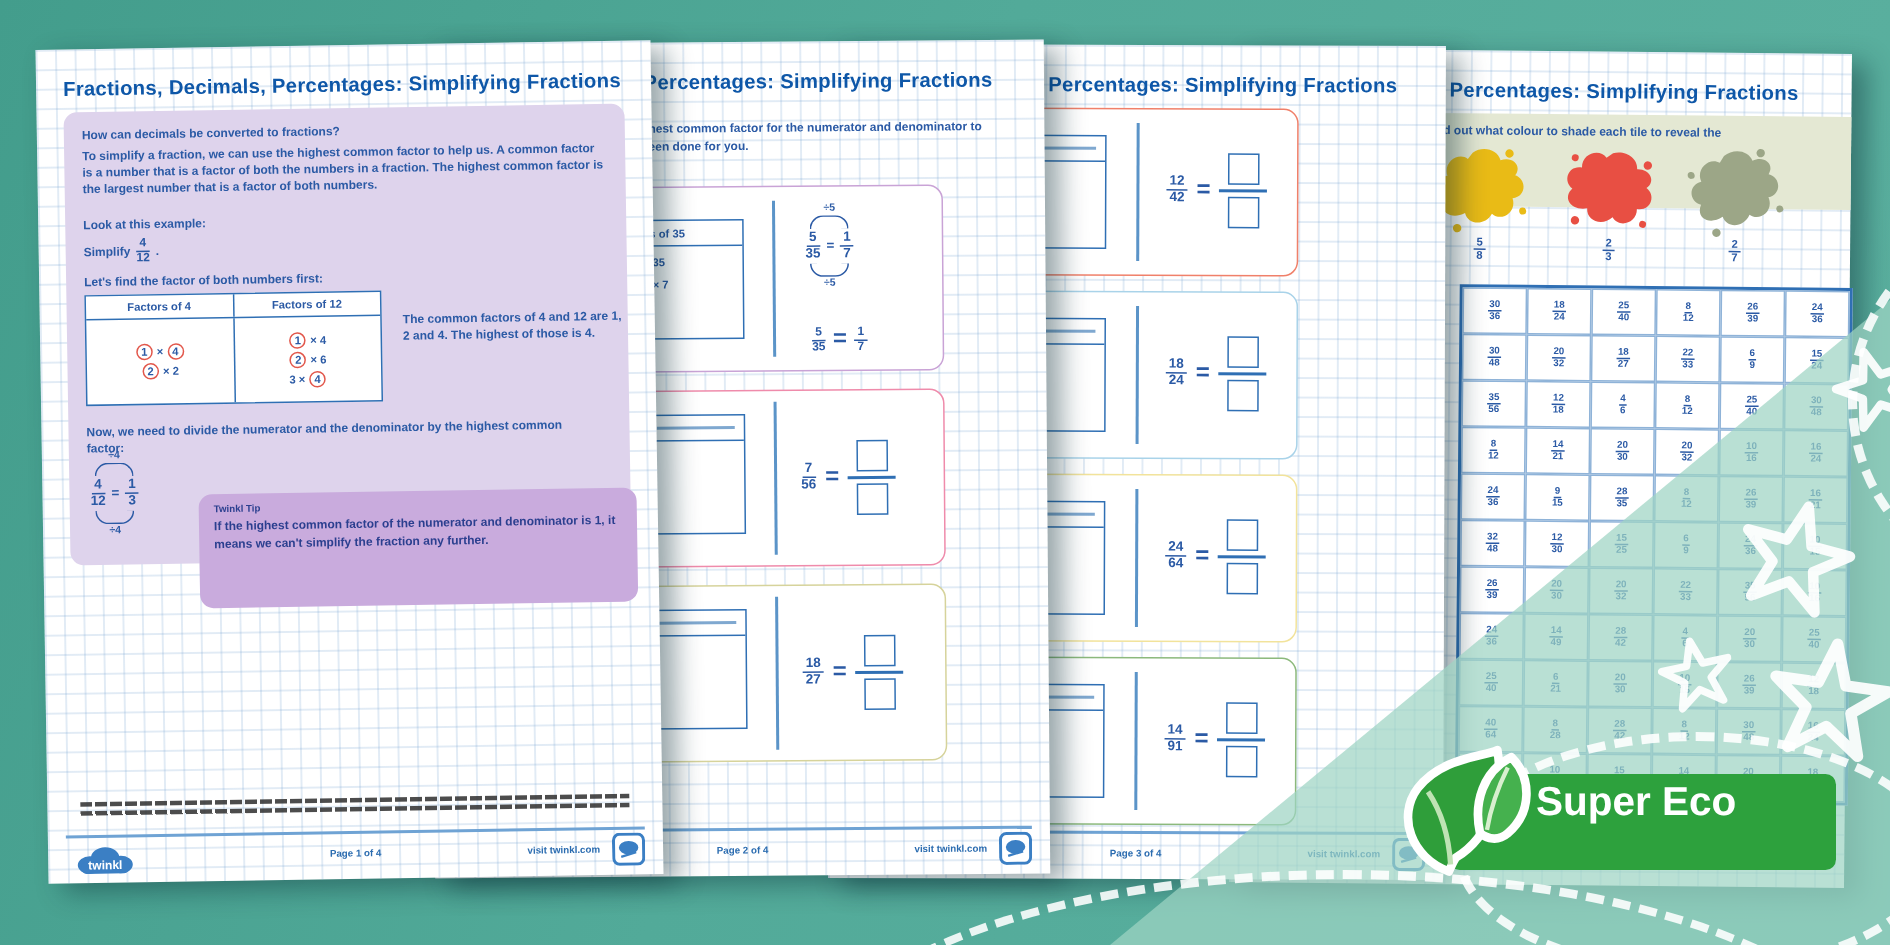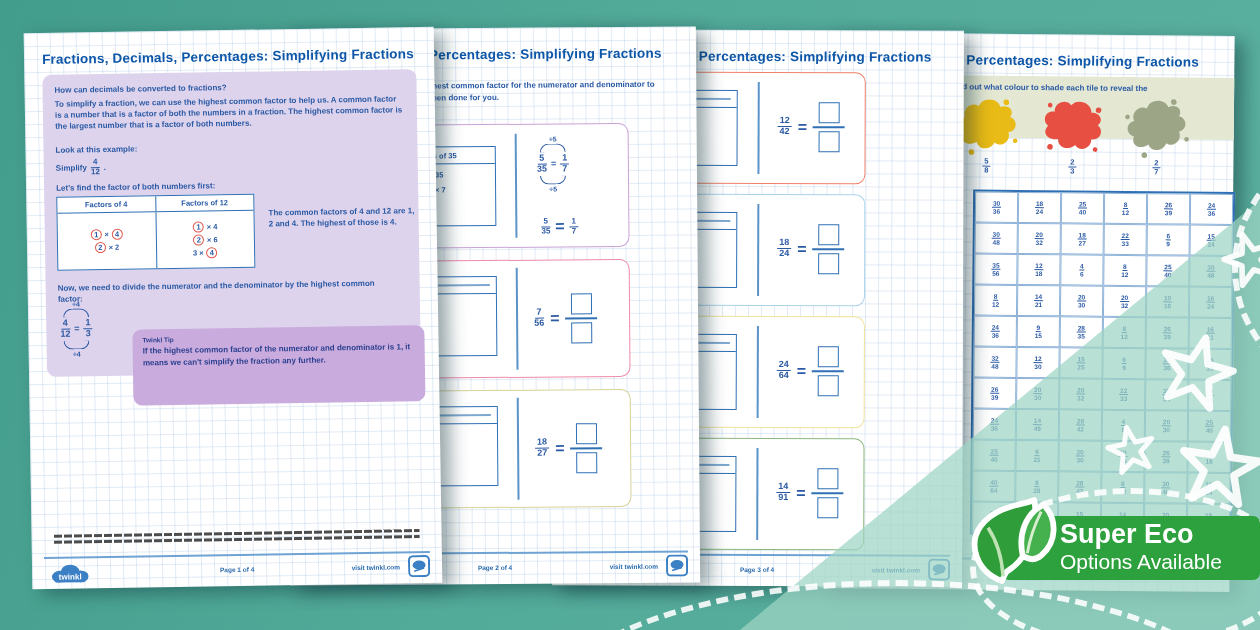--- a/index.html
+++ b/index.html
@@ -68,21 +68,21 @@
   .pg{position:absolute;left:0;right:0;text-align:center;top:12px;font-size:6.5px;font-weight:700;color:#2b6cb0;}
   .site{position:absolute;right:42px;top:12px;font-size:6.5px;font-weight:700;color:#2b6cb0;}
   .qbadge{position:absolute;right:12px;top:4px;width:22px;height:22px;}
   .fineprint{position:absolute;left:22px;right:22px;top:502px;}
   .fpl{height:2.5px;margin-bottom:3.6px;background:repeating-linear-gradient(90deg,rgba(45,45,45,.85) 0 8px,transparent 8px 10px);}
   
   .oband{position:absolute;left:740px;top:200px;width:520px;height:430px;
          background:rgba(158,212,196,.72);clip-path:polygon(0 100%,100% 0,100% 100%);z-index:60;}
   .dash{position:absolute;border:6px dashed rgba(255,255,255,.88);border-radius:50%;z-index:62;}
   .star{position:absolute;z-index:64;}
-  .eco-badge{position:absolute;left:1002px;top:516px;width:258px;height:64px;background:#2da13d;
+  .eco-badge{position:absolute;left:966px;top:516px;width:258px;height:64px;background:#2da13d;
              border-radius:7px;z-index:70;}
   .eco-text{position:absolute;left:58px;top:4px;color:#fff;}
   .eco1{font-size:27px;font-weight:700;line-height:1.1;}
   .eco2{font-size:21px;font-weight:400;line-height:1.15;}
   .leafwrap{position:absolute;left:-44px;top:-24px;width:104px;height:104px;z-index:71;}
 </style>
 </head>
 <body>
 
 <div class="stage">
@@ -842,17 +842,16 @@
     <div class="leafwrap">
       <svg viewBox="0 0 90 84" width="104" height="104">
         <path d="M38 74 C16 66 8 42 20 26 C34 8 58 8 66 4 C70 28 62 54 42 66 C40 69 39 72 38 74 Z" fill="#2f9e3a" stroke="#ffffff" stroke-width="5" stroke-linejoin="round"></path>
         <path d="M56 52 C52 34 58 16 74 8 C86 20 86 40 72 52 C66 57 60 55 56 52 Z" fill="#45b14e" stroke="#ffffff" stroke-width="5" stroke-linejoin="round"></path>
         <path d="M26 28 C34 40 38 54 39 70" stroke="#bfe3b4" stroke-width="3" fill="none"></path>
         <path d="M72 14 C66 26 62 38 60 50" stroke="#d8efcf" stroke-width="2.5" fill="none"></path>
       </svg>
     </div>
     <div class="eco-text">
       <div class="eco1">Super Eco</div>
-      <div class="eco2">Options Available</div>
     </div>
   </div>
 
 </div>
 
 </body></html>

